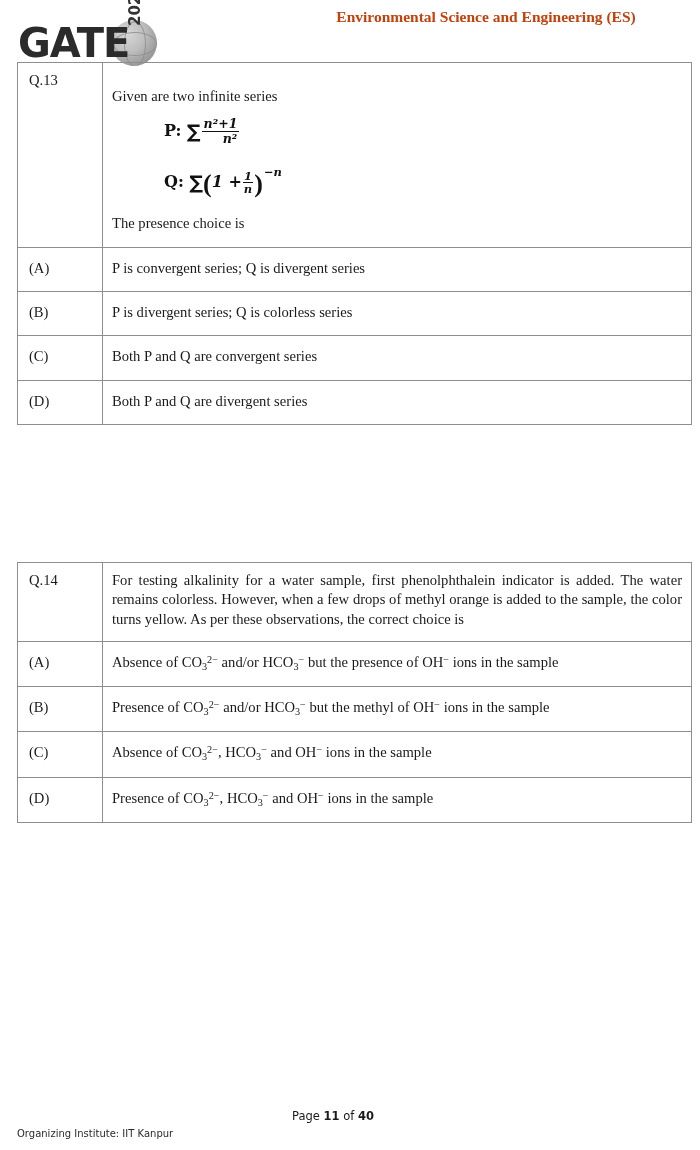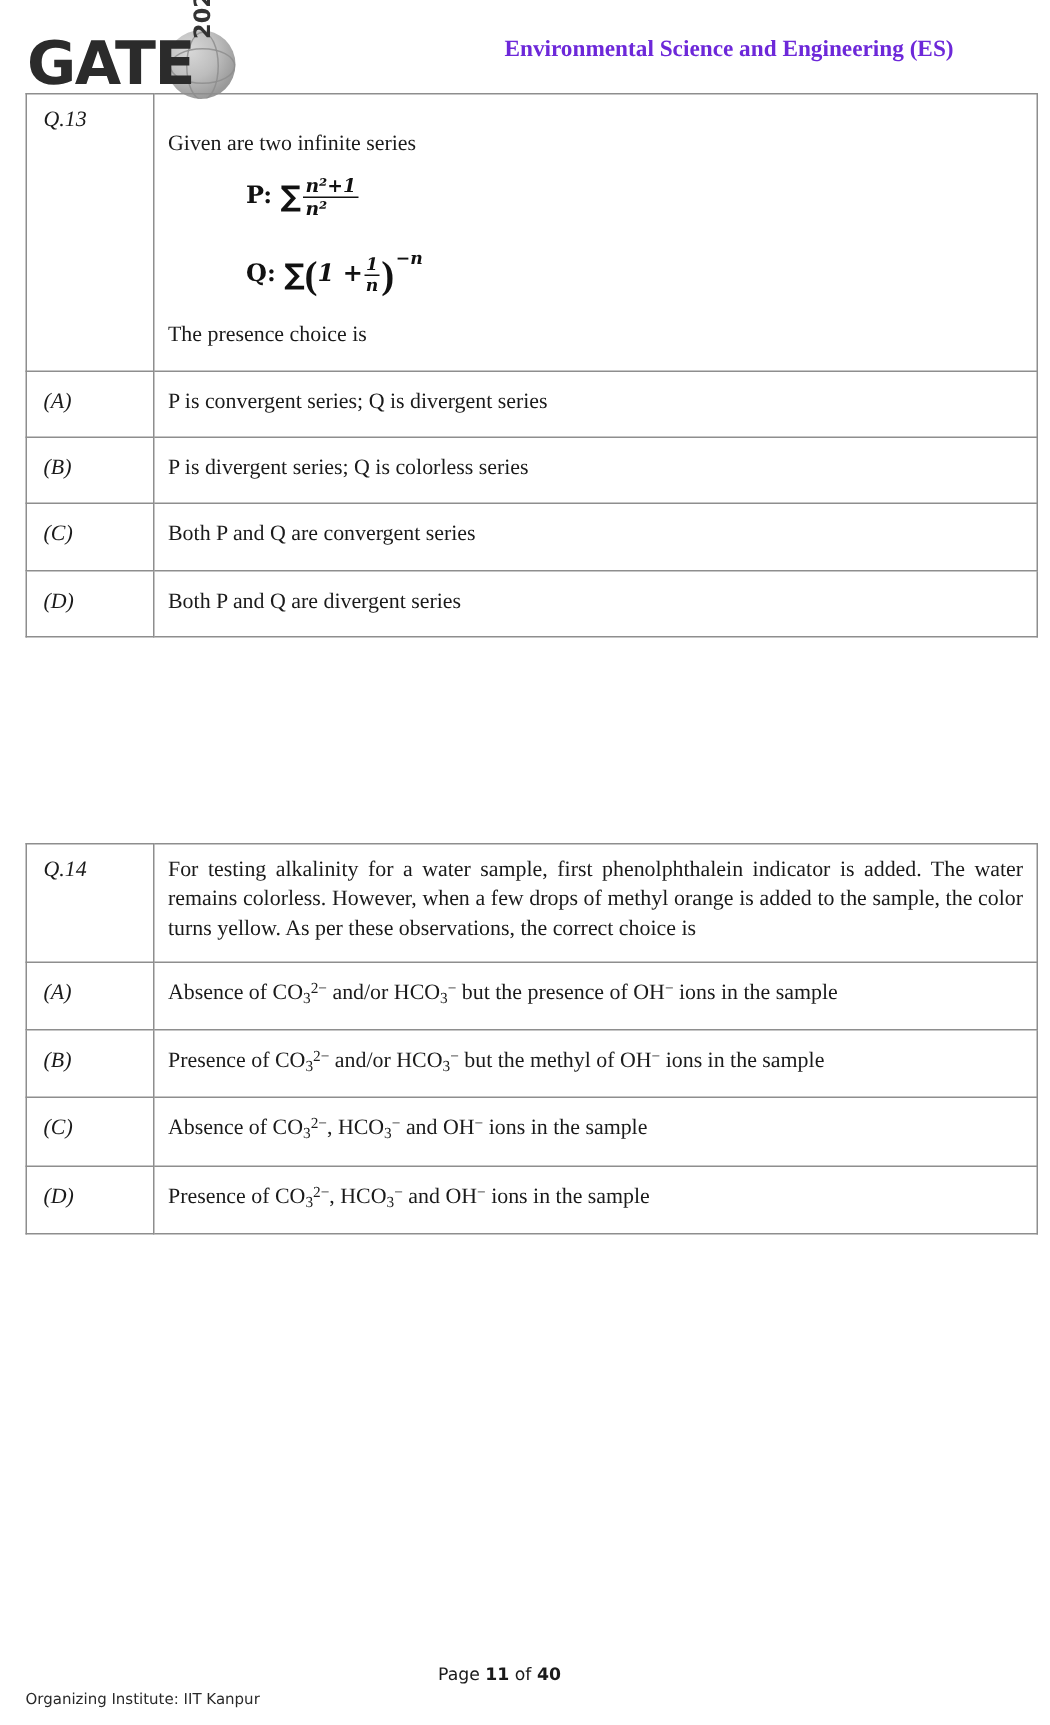--- a/index.html
+++ b/index.html
@@ -79,27 +79,27 @@
     font-size: 15px;
     letter-spacing: 0px;
     color: #333;
     transform: rotate(-90deg);
     transform-origin: left top;
     white-space: nowrap;
   }
   .header-title {
     position: absolute;
     left: 286px;
-    top: 24px;
+    top: 8px;
     width: 400px;
     text-align: center;
     font-family: "Liberation Serif", serif;
     font-weight: bold;
     font-size: 15.5px;
-    color: #6d28d9;
+    color: #c2410c;
   }
 
   
   .qtable {
     position: absolute;
     left: 17px;
     width: 675px;
     border-collapse: collapse;
     table-layout: fixed;
   }
@@ -110,21 +110,20 @@
     border: 1px solid #8e8e8e;
     vertical-align: top;
     padding: 8px 9px 10px 9px;
     font-size: 14.6px;
     line-height: 1.32;
   }
   .col-label {
     width: 64px;
     text-align: left;
     padding-left: 11px !important;
-    font-style: italic;
   }
   .q-stem-cell { padding-bottom: 12px !important; }
   .opt-cell { padding-top: 11px !important; padding-bottom: 13px !important; margin-left: 35px; }
   .opt-label { padding-top: 11px !important; }
 
   .stem-line { margin: 16px 0 2px 0; }
   .stem-tail { margin: 12px 0 2px 0; }
 
   
   .math-block {
@@ -140,21 +139,21 @@
   .mroman { font-style: normal; }
   .sigma {
     font-style: normal;
     font-family: "DejaVu Sans", sans-serif;
     font-size: 19px;
     vertical-align: -2px;
   }
   .frac {
     display: inline-block;
     vertical-align: middle;
-    text-align: left;
+    text-align: right;
     font-size: 12.5px;
     line-height: 1.12;
     margin: 0 1px;
   }
   .frac .num { display: block; border-bottom: 1.3px solid #111; padding: 0 2px; }
   .frac .den { display: block; padding: 0 2px; }
   .paren {
     font-style: normal;
     font-size: 26px;
     vertical-align: -5px;

